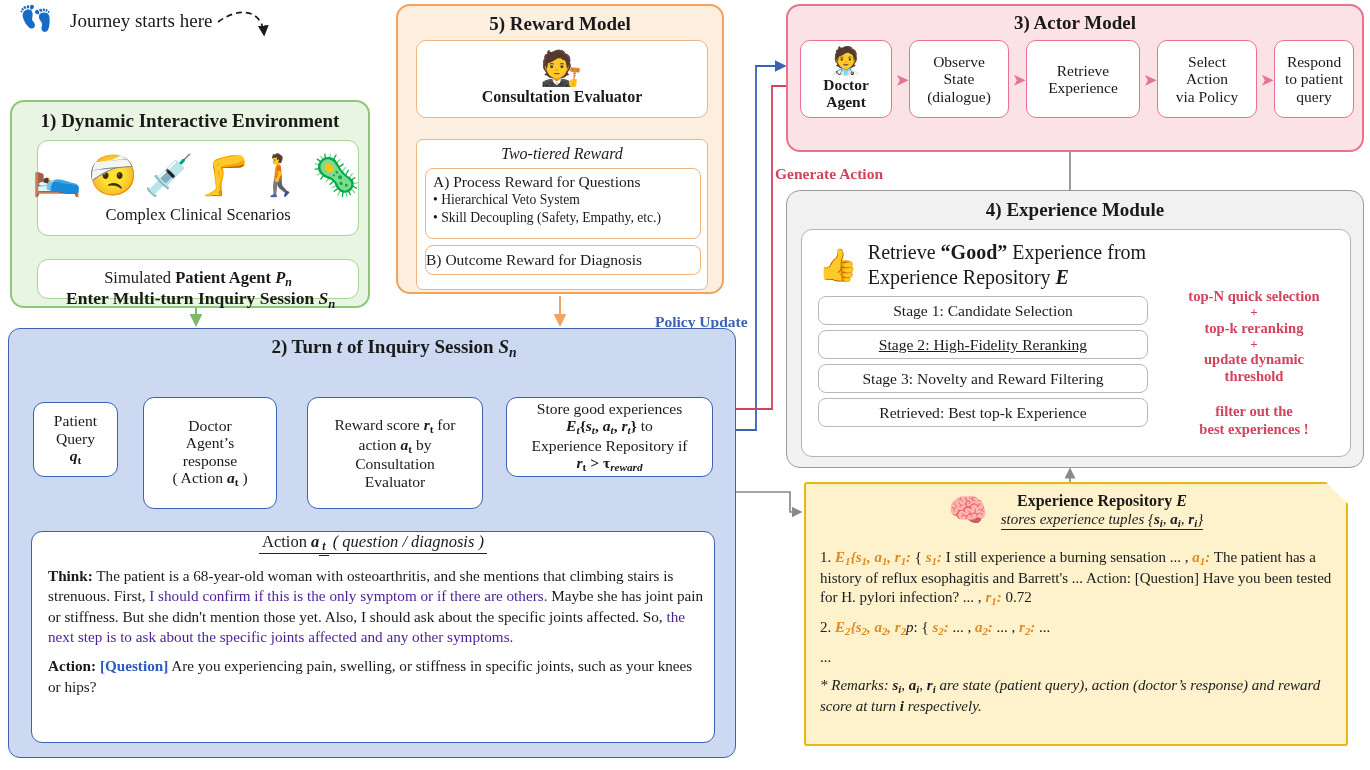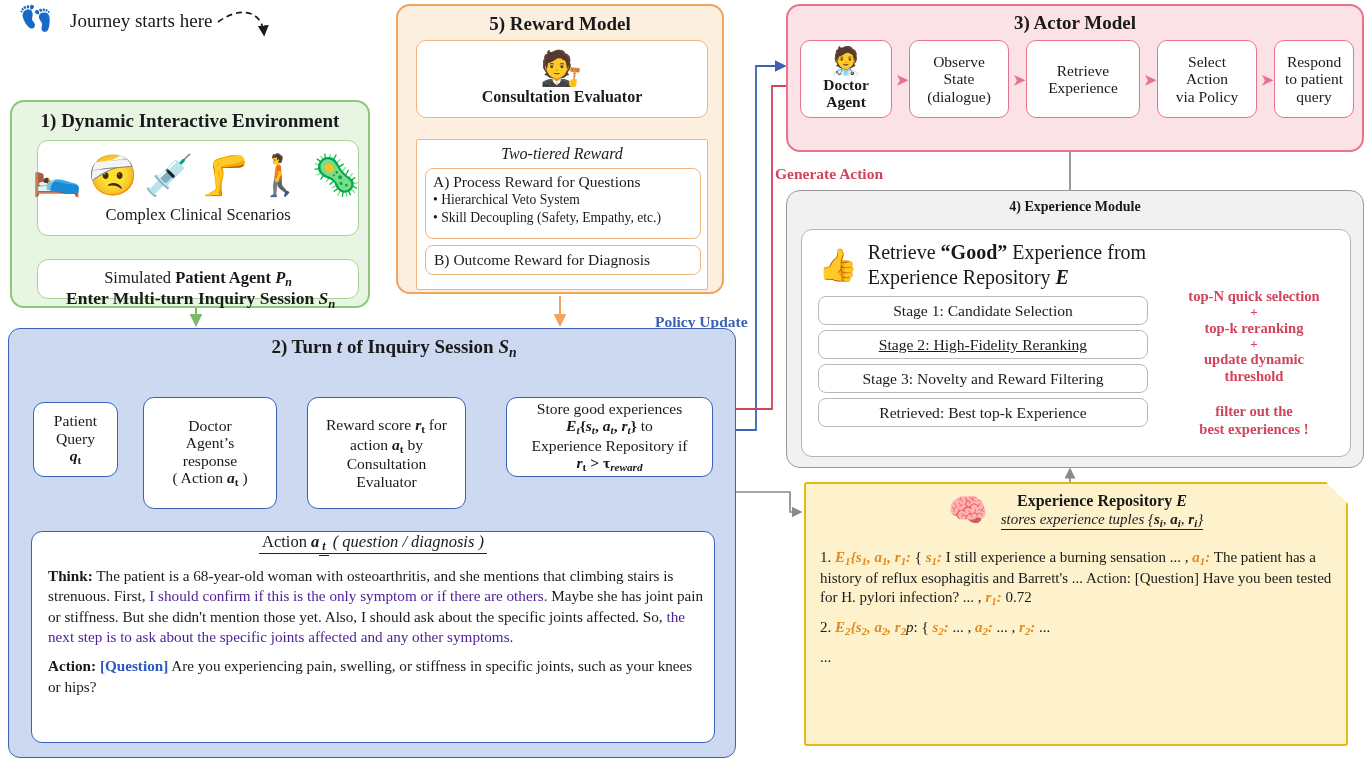--- a/index.html
+++ b/index.html
@@ -50,34 +50,34 @@
   #reward .panel-title{font-size:19px;margin-top:7px;}
   #rw-eval{
     left:18px;top:34px;width:292px;height:78px;
     background:#fff;border:1.6px solid #f3b37c;border-radius:10px;
     display:flex;flex-direction:column;align-items:center;justify-content:center;
   }
   #rw-eval .jicon{font-size:34px;line-height:1;}
   #rw-eval .cap{font-size:16px;font-weight:bold;margin-top:2px;}
   #rw-tier{
     left:18px;top:133px;width:292px;height:151px;
-    background:#fff;border:1.6px solid #f3b37c;border-radius:2px;
+    background:#fff;border:1.6px solid #f3b37c;border-radius:7px;
   }
   #rw-tier .tier-h{font-style:italic;font-size:16px;text-align:center;margin-top:5px;}
   #rw-a{
     left:8px;top:28px;width:276px;height:71px;
     background:#fff;border:1.4px solid #f3b37c;border-radius:8px;
     padding:4px 7px;
   }
   #rw-a .ah{font-size:15.5px;}
   #rw-a .bul{font-size:13.6px;line-height:1.3;}
   #rw-b{
     left:8px;top:105px;width:276px;height:30px;
     background:#fff;border:1.4px solid #f3b37c;border-radius:8px;
-    font-size:15.5px;padding-left:8px;
+    font-size:15.5px;
     display:flex;align-items:center;
   }
 
   
   #actor{
     left:786px;top:4px;width:578px;height:148px;
     background:#fbe2e6;border:2.2px solid #e8738c;border-radius:14px;
   }
   #actor .panel-title{font-size:19px;margin-top:6px;}
   #actor .acell{
@@ -91,21 +91,21 @@
   #a3{left:238px;width:114px;}
   #a4{left:369px;width:100px;}
   #a5{left:486px;width:80px;}
   .ar{position:absolute;top:67px;color:#e8738c;font-size:15px;font-weight:bold;line-height:1;}
 
   
   #expmod{
     left:786px;top:190px;width:578px;height:278px;
     background:#f1f1f1;border:1.6px solid #9a9a9a;border-radius:14px;
   }
-  #expmod .panel-title{font-size:14px;margin-top:8px;}
+  #expmod .panel-title{font-size:19px;margin-top:8px;}
   #exp-inner{
     left:14px;top:38px;width:550px;height:228px;
     background:#fff;border:1.4px solid #b5b5b5;border-radius:11px;
   }
   #exp-head{left:16px;top:10px;width:400px;display:flex;align-items:center;gap:10px;}
   #exp-head .thumb{font-size:32px;line-height:1;}
   #exp-head .htxt{font-size:20px;text-align:left;line-height:1.25;}
   .stage{
     left:16px;width:330px;height:29px;
     background:#fff;border:1.4px solid #b9b9b9;border-radius:8px;
@@ -142,21 +142,21 @@
     left:8px;top:328px;width:728px;height:430px;
     background:#ccd9f0;border:1.8px solid #3b62b5;border-radius:12px;
   }
   #turn .panel-title{font-size:19px;margin-top:7px;margin-left:44px;}
   .tbox{
     background:#fff;border:1.5px solid #3b62b5;border-radius:11px;
     font-size:15.6px;
   }
   #t1{left:24px;top:73px;width:85px;height:75px;flex-direction:column;}
   #t2{left:134px;top:68px;width:134px;height:112px;flex-direction:column;}
-  #t3{left:298px;top:68px;width:159px;height:112px;flex-direction:column;}
+  #t3{left:298px;top:68px;width:176px;height:112px;flex-direction:column;}
   #t4{left:497px;top:68px;width:207px;height:80px;flex-direction:column;}
   #actionbox{
     left:22px;top:202px;width:684px;height:212px;
     background:#fff;border:1.5px solid #3b62b5;border-radius:11px;
   }
   #action-h{text-align:center;font-size:16.5px;margin-top:0;}
   #action-h span{border-bottom:1.6px solid #222;padding:0 3px 2px;}
   #action-body{left:16px;top:34px;width:656px;font-size:15.2px;line-height:1.34;}
   #action-body p{margin:0 0 9px 0;}
   .teal{color:#4c1d95;}
@@ -358,20 +358,23 @@
   <div class="abs" id="repo-body">
     <p>
       1. <span class="orange">E<span class="sub">1</span>{s<span class="sub">1</span>, a<span class="sub">1</span>, r<span class="sub">1</span>:</span>
       { <span class="orange">s<span class="sub">1</span>:</span> I still experience a burning sensation ... , <span class="orange">a<span class="sub">1</span>:</span>
       The patient has a history of reflux esophagitis and Barrett's ... Action: [Question] Have you been tested for H. pylori infection? ... , <span class="orange">r<span class="sub">1</span>:</span> 0.72
     </p>
     <p>
       2. <span class="orange">E<span class="sub">2</span>{s<span class="sub">2</span>, a<span class="sub">2</span>, r<span class="sub">2</span></span><i class="m">p</i>: { <span class="orange">s<span class="sub">2</span>:</span> ... , <span class="orange">a<span class="sub">2</span>:</span> ... , <span class="orange">r<span class="sub">2</span>:</span> ...
     </p>
     <p>...</p>
+    <p class="rem">
+      * Remarks: <b class="m">s<span class="sub">i</span></b>, <b class="m">a<span class="sub">i</span></b>, <b class="m">r<span class="sub">i</span></b> are state (patient query), action (doctor’s response) and reward score at turn <b class="m">i</b> respectively.
+    </p>
   </div>
 </div>
 
 <div class="abs panel" id="turn">
   <div class="panel-title">2) Turn <i class="m">t</i> of Inquiry Session <i class="m">S</i><span class="sub"><i class="m">n</i></span></div>
 
   <div class="abs wbox tbox" id="t1">
     <span>Patient<br>Query<br><b class="m"><i class="m">q</i><span class="sub">t</span></b></span>
   </div>
   <div class="abs wbox tbox" id="t2">

